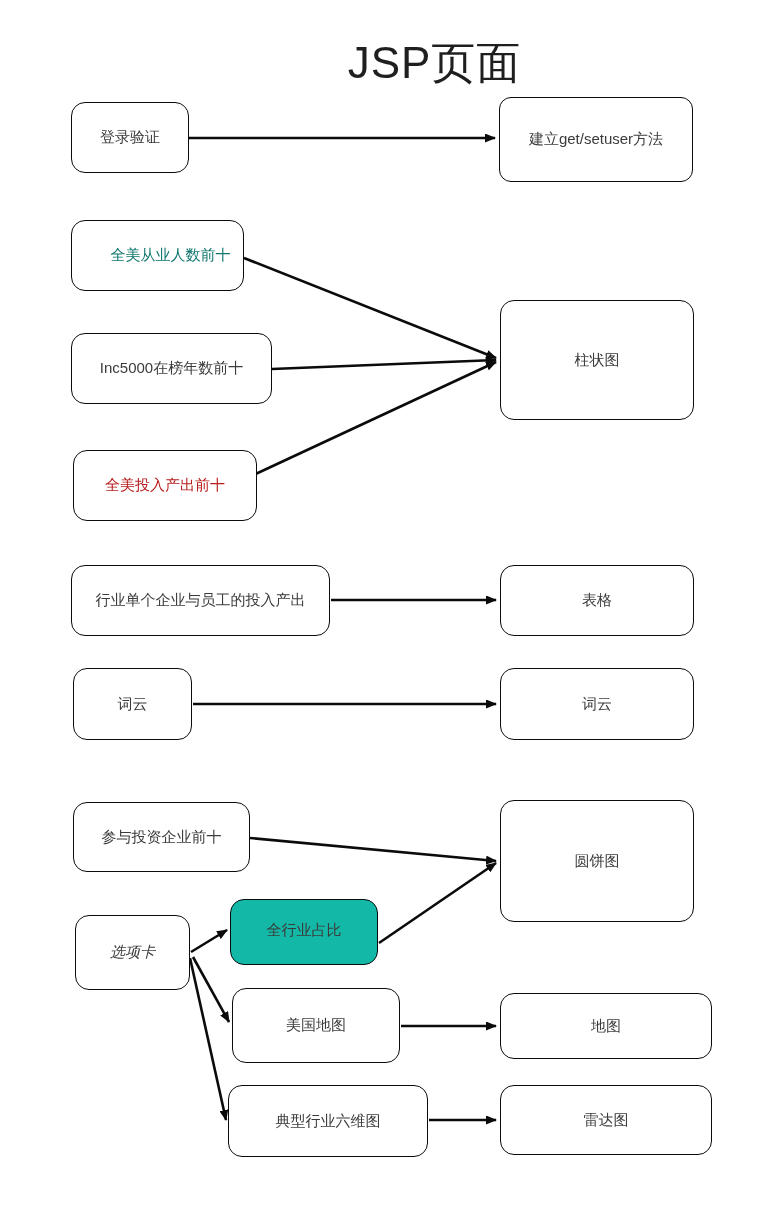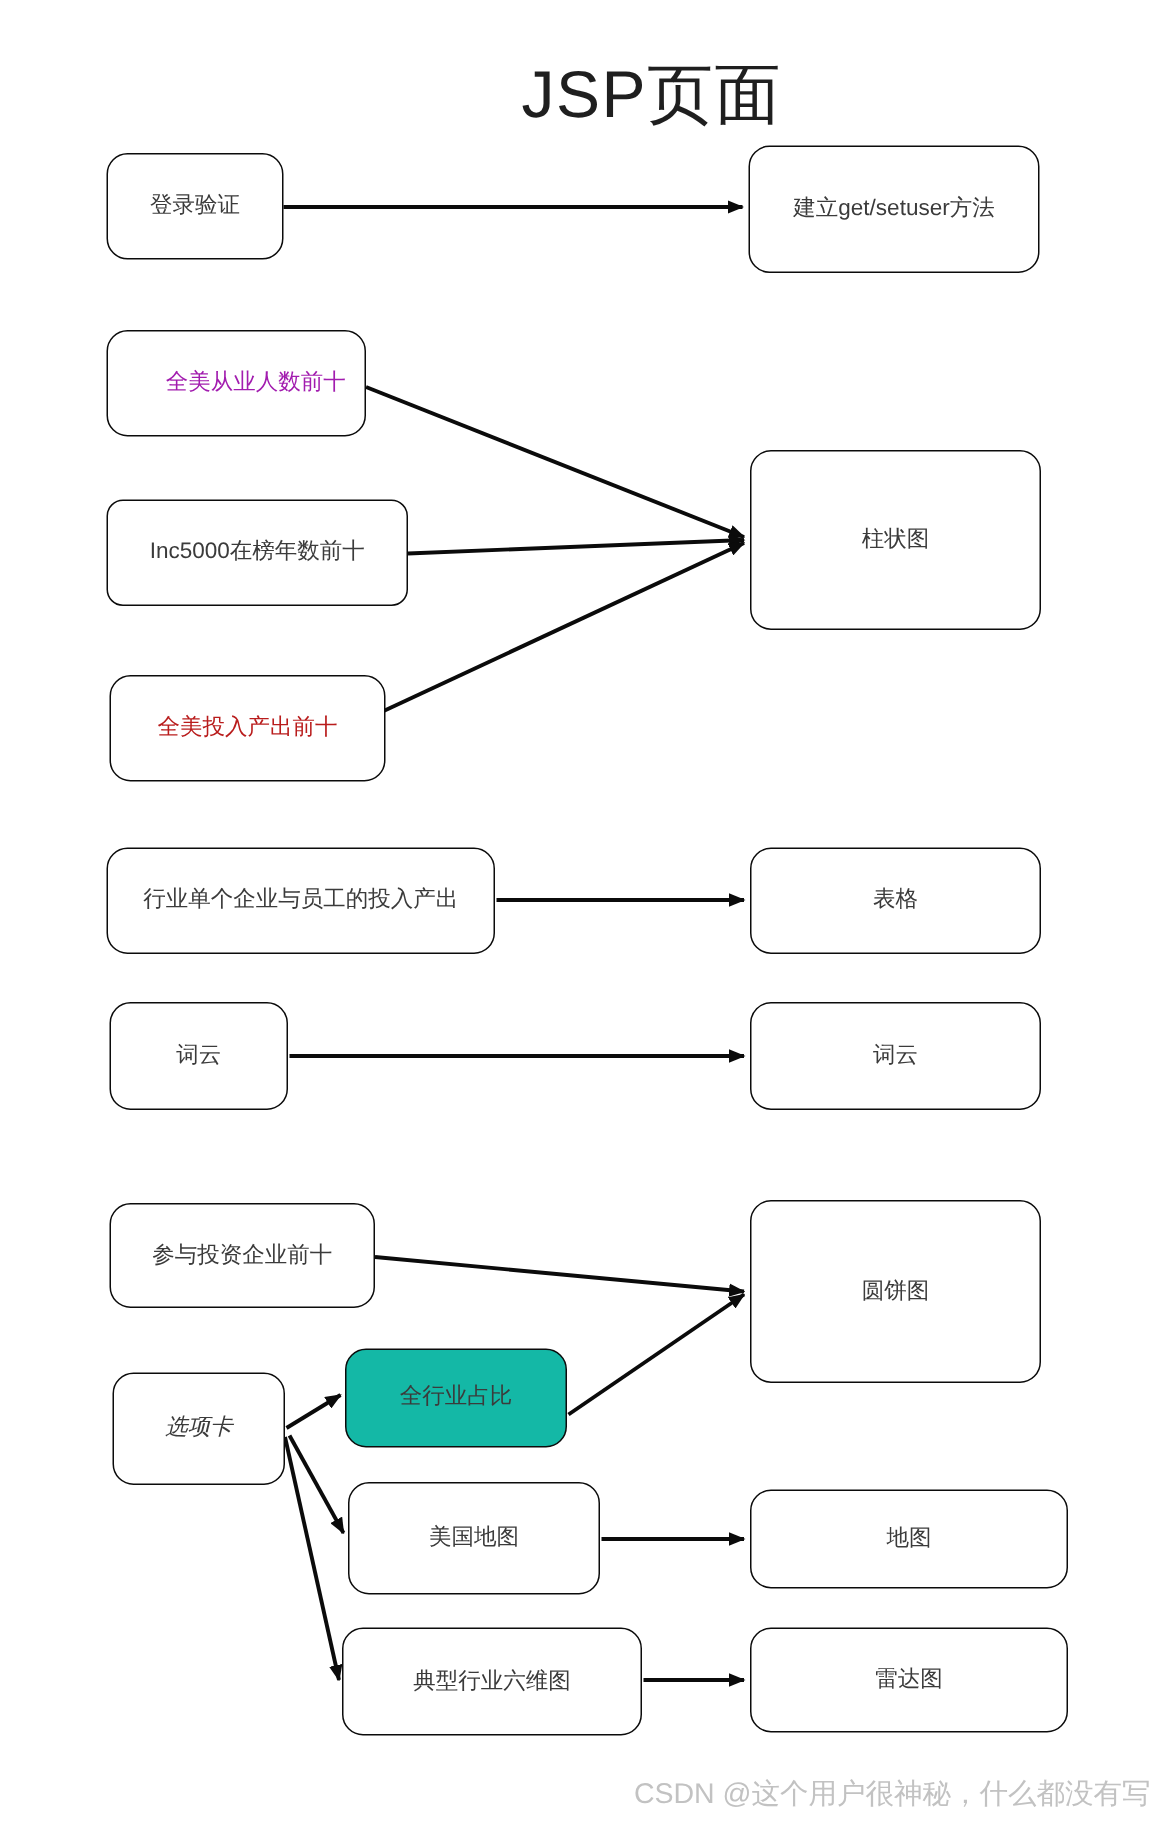--- a/index.html
+++ b/index.html
@@ -93,27 +93,27 @@
         <line x1="190" y1="958" x2="226" y2="1120" stroke="#0b0b0b" stroke-width="2.6" marker-end="url(#arrowhead)"></line>
         <line x1="401" y1="1026" x2="496" y2="1026" stroke="#0b0b0b" stroke-width="2.6" marker-end="url(#arrowhead)"></line>
         <line x1="429" y1="1120" x2="496" y2="1120" stroke="#0b0b0b" stroke-width="2.6" marker-end="url(#arrowhead)"></line>
       </g>
   </svg>
 
   <div id="node-layer">
       <div class="node" style="left: 71px; top: 102px; width: 118px; height: 71px; border-color: rgb(11, 11, 11); background: rgb(255, 255, 255); color: rgb(59, 59, 59);">
         <span class="lbl">登录验证</span>
       </div>
-      <div class="node" style="left: 499px; top: 97px; width: 194px; height: 85px; border-color: rgb(11, 11, 11); background: rgb(255, 255, 255); color: rgb(59, 59, 59);">
+      <div class="node" style="left: 499px; top: 97px; width: 194px; height: 85px; border-color: rgb(11, 11, 11); background: rgb(255, 255, 255); color: rgb(59, 59, 59); border-radius: 12px;">
         <span class="lbl">建立get/setuser方法</span>
       </div>
-      <div class="node" style="left: 71px; top: 220px; width: 173px; height: 71px; border-color: rgb(11, 11, 11); background: rgb(255, 255, 255); color: #a21caf; padding-left: 32px;">
+      <div class="node" style="left: 71px; top: 220px; width: 173px; height: 71px; border-color: rgb(11, 11, 11); background: rgb(255, 255, 255); color: #0f766e; padding-left: 32px;">
         <span class="lbl">全美从业人数前十</span>
       </div>
-      <div class="node" style="left: 71px; top: 333px; width: 201px; height: 71px; border-color: rgb(11, 11, 11); background: rgb(255, 255, 255); color: rgb(59, 59, 59); border-radius: 11px;">
+      <div class="node" style="left: 71px; top: 333px; width: 201px; height: 71px; border-color: rgb(11, 11, 11); background: rgb(255, 255, 255); color: rgb(59, 59, 59);">
         <span class="lbl">Inc5000在榜年数前十</span>
       </div>
       <div class="node" style="left: 73px; top: 450px; width: 184px; height: 71px; border-color: rgb(11, 11, 11); background: rgb(255, 255, 255); color: #b91c1c; justify-content: center;">
         <span class="lbl">全美投入产出前十</span>
       </div>
       <div class="node" style="left: 500px; top: 300px; width: 194px; height: 120px; border-color: rgb(11, 11, 11); background: rgb(255, 255, 255); color: rgb(59, 59, 59);">
         <span class="lbl">柱状图</span>
       </div>
       <div class="node" style="left: 71px; top: 565px; width: 259px; height: 71px; border-color: rgb(11, 11, 11); background: rgb(255, 255, 255); color: rgb(59, 59, 59);">
         <span class="lbl">行业单个企业与员工的投入产出</span>
@@ -146,15 +146,14 @@
         <span class="lbl">地图</span>
       </div>
       <div class="node" style="left: 228px; top: 1085px; width: 200px; height: 72px; border-color: rgb(11, 11, 11); background: rgb(255, 255, 255); color: rgb(59, 59, 59);">
         <span class="lbl">典型行业六维图</span>
       </div>
       <div class="node" style="left: 500px; top: 1085px; width: 212px; height: 70px; border-color: rgb(11, 11, 11); background: rgb(255, 255, 255); color: rgb(59, 59, 59);">
         <span class="lbl">雷达图</span>
       </div>
     </div>
 
-  <div id="watermark">CSDN @这个用户很神秘，什么都没有写</div>
 
 </div>
 
 </body></html>

